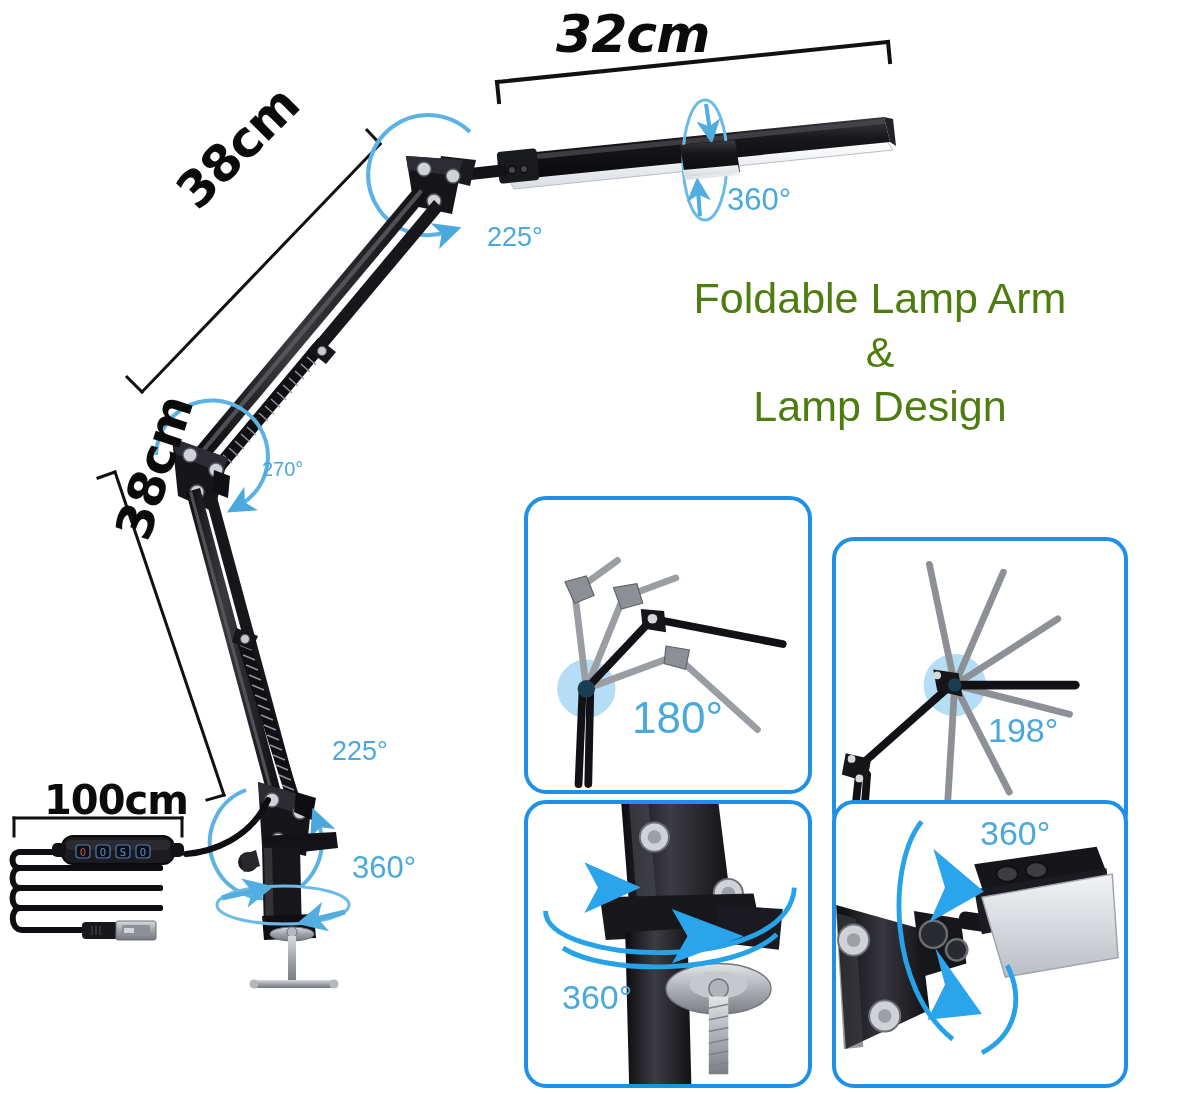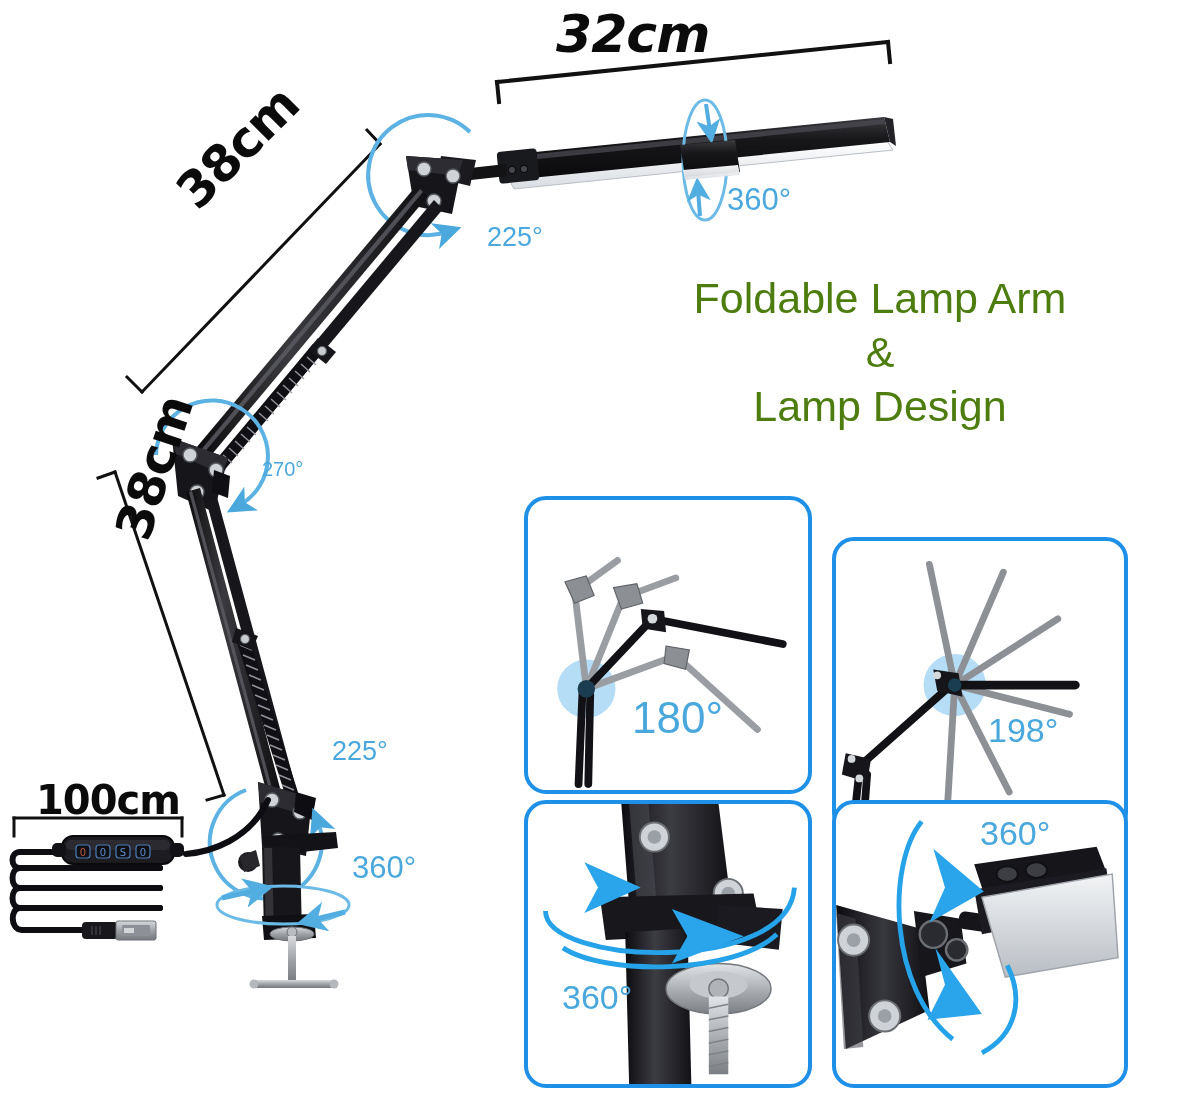--- a/index.html
+++ b/index.html
@@ -306,21 +306,21 @@
       <path d="M92,926 l0,9 M96,926 l0,9 M100,926 l0,9" stroke="#3a3a40" stroke-width="1.6"></path>
     </g>
   </svg>
 
   <div class="dim-label" style="left:556px;top:8px;font-size:52px;font-style:italic;">32cm</div>
 
   <div class="dim-label" style="left:168px;top:182px;font-size:50px;transform:rotate(-45deg);transform-origin:left top;">38cm</div>
 
   <div class="dim-label" style="left:108px;top:530px;font-size:50px;transform:rotate(-72deg);transform-origin:left top;">38cm</div>
 
-  <div class="dim-label" style="left:36px;top:780px;font-size:40px;">100cm</div>
+  <div class="dim-label" style="left:44px;top:780px;font-size:40px;">100cm</div>
 
   <div class="ang-label" style="left:727px;top:184px;font-size:31px;">360°</div>
 
   <div class="ang-label" style="left:487px;top:224px;font-size:27px;">225°</div>
 
   <div class="ang-label" style="left:262px;top:459px;font-size:20px;">270°</div>
 
   <div class="ang-label" style="left:332px;top:738px;font-size:27px;">225°</div>
 
   <div class="ang-label" style="left:352px;top:852px;font-size:31px;">360°</div>

